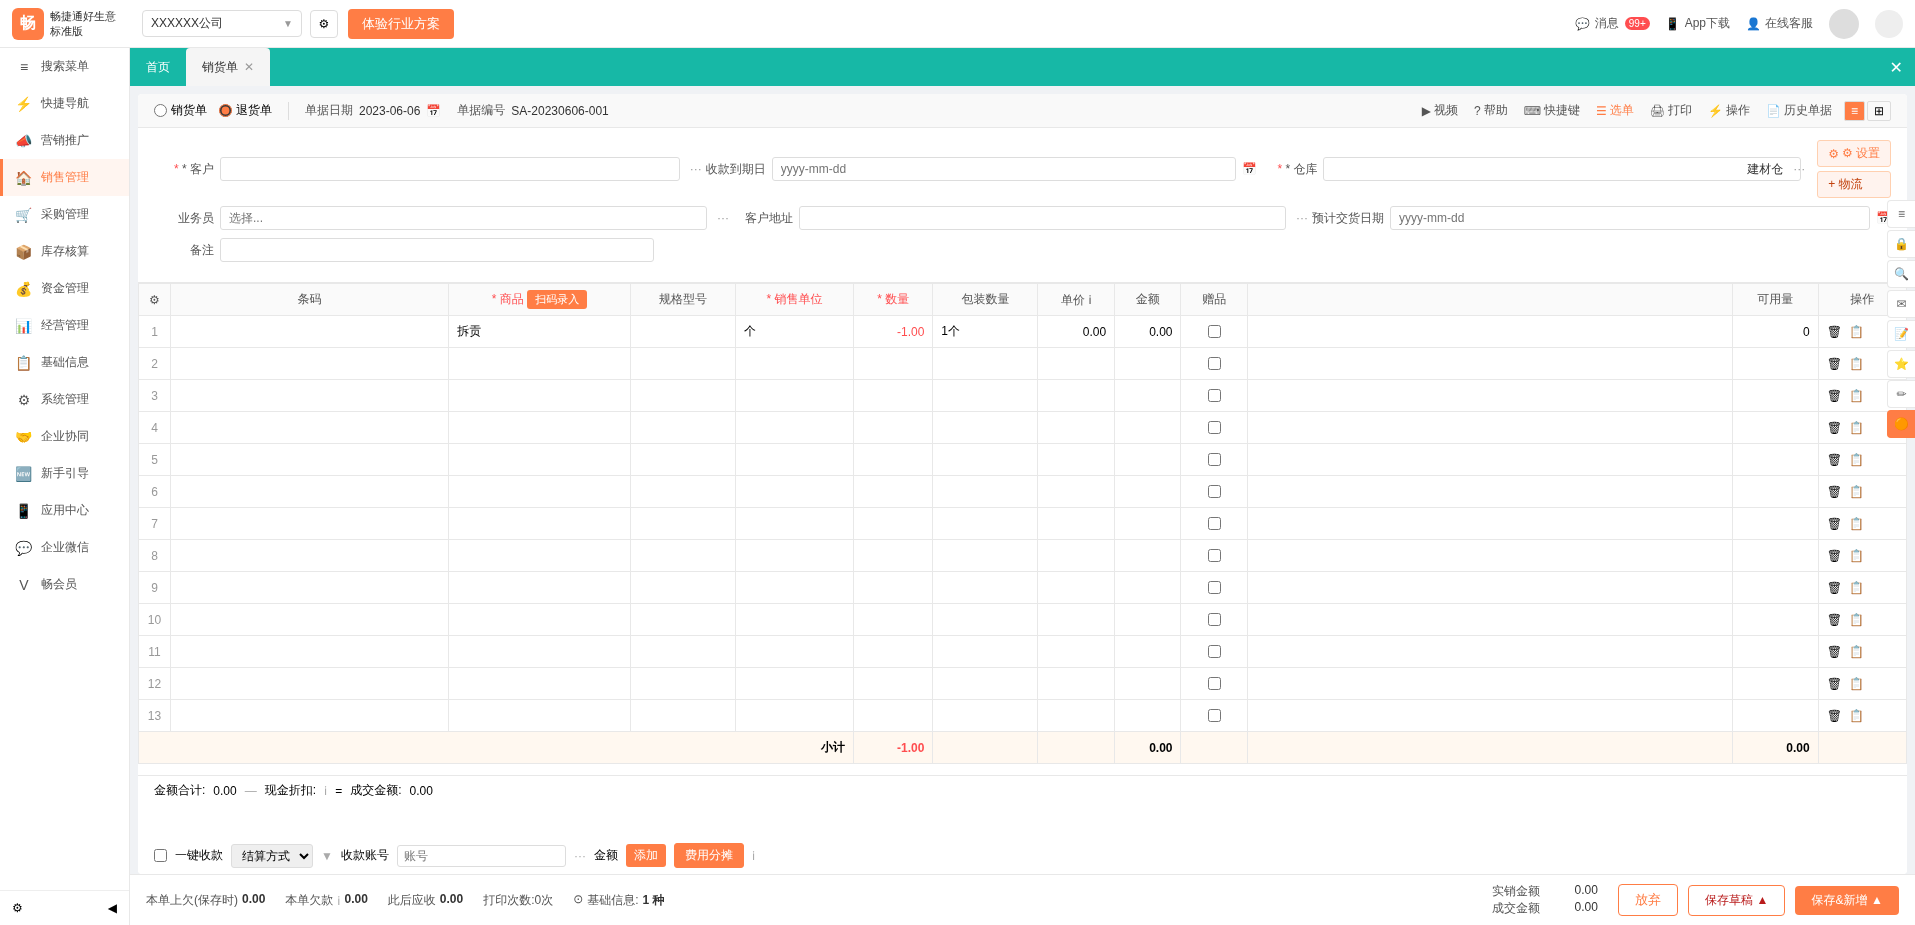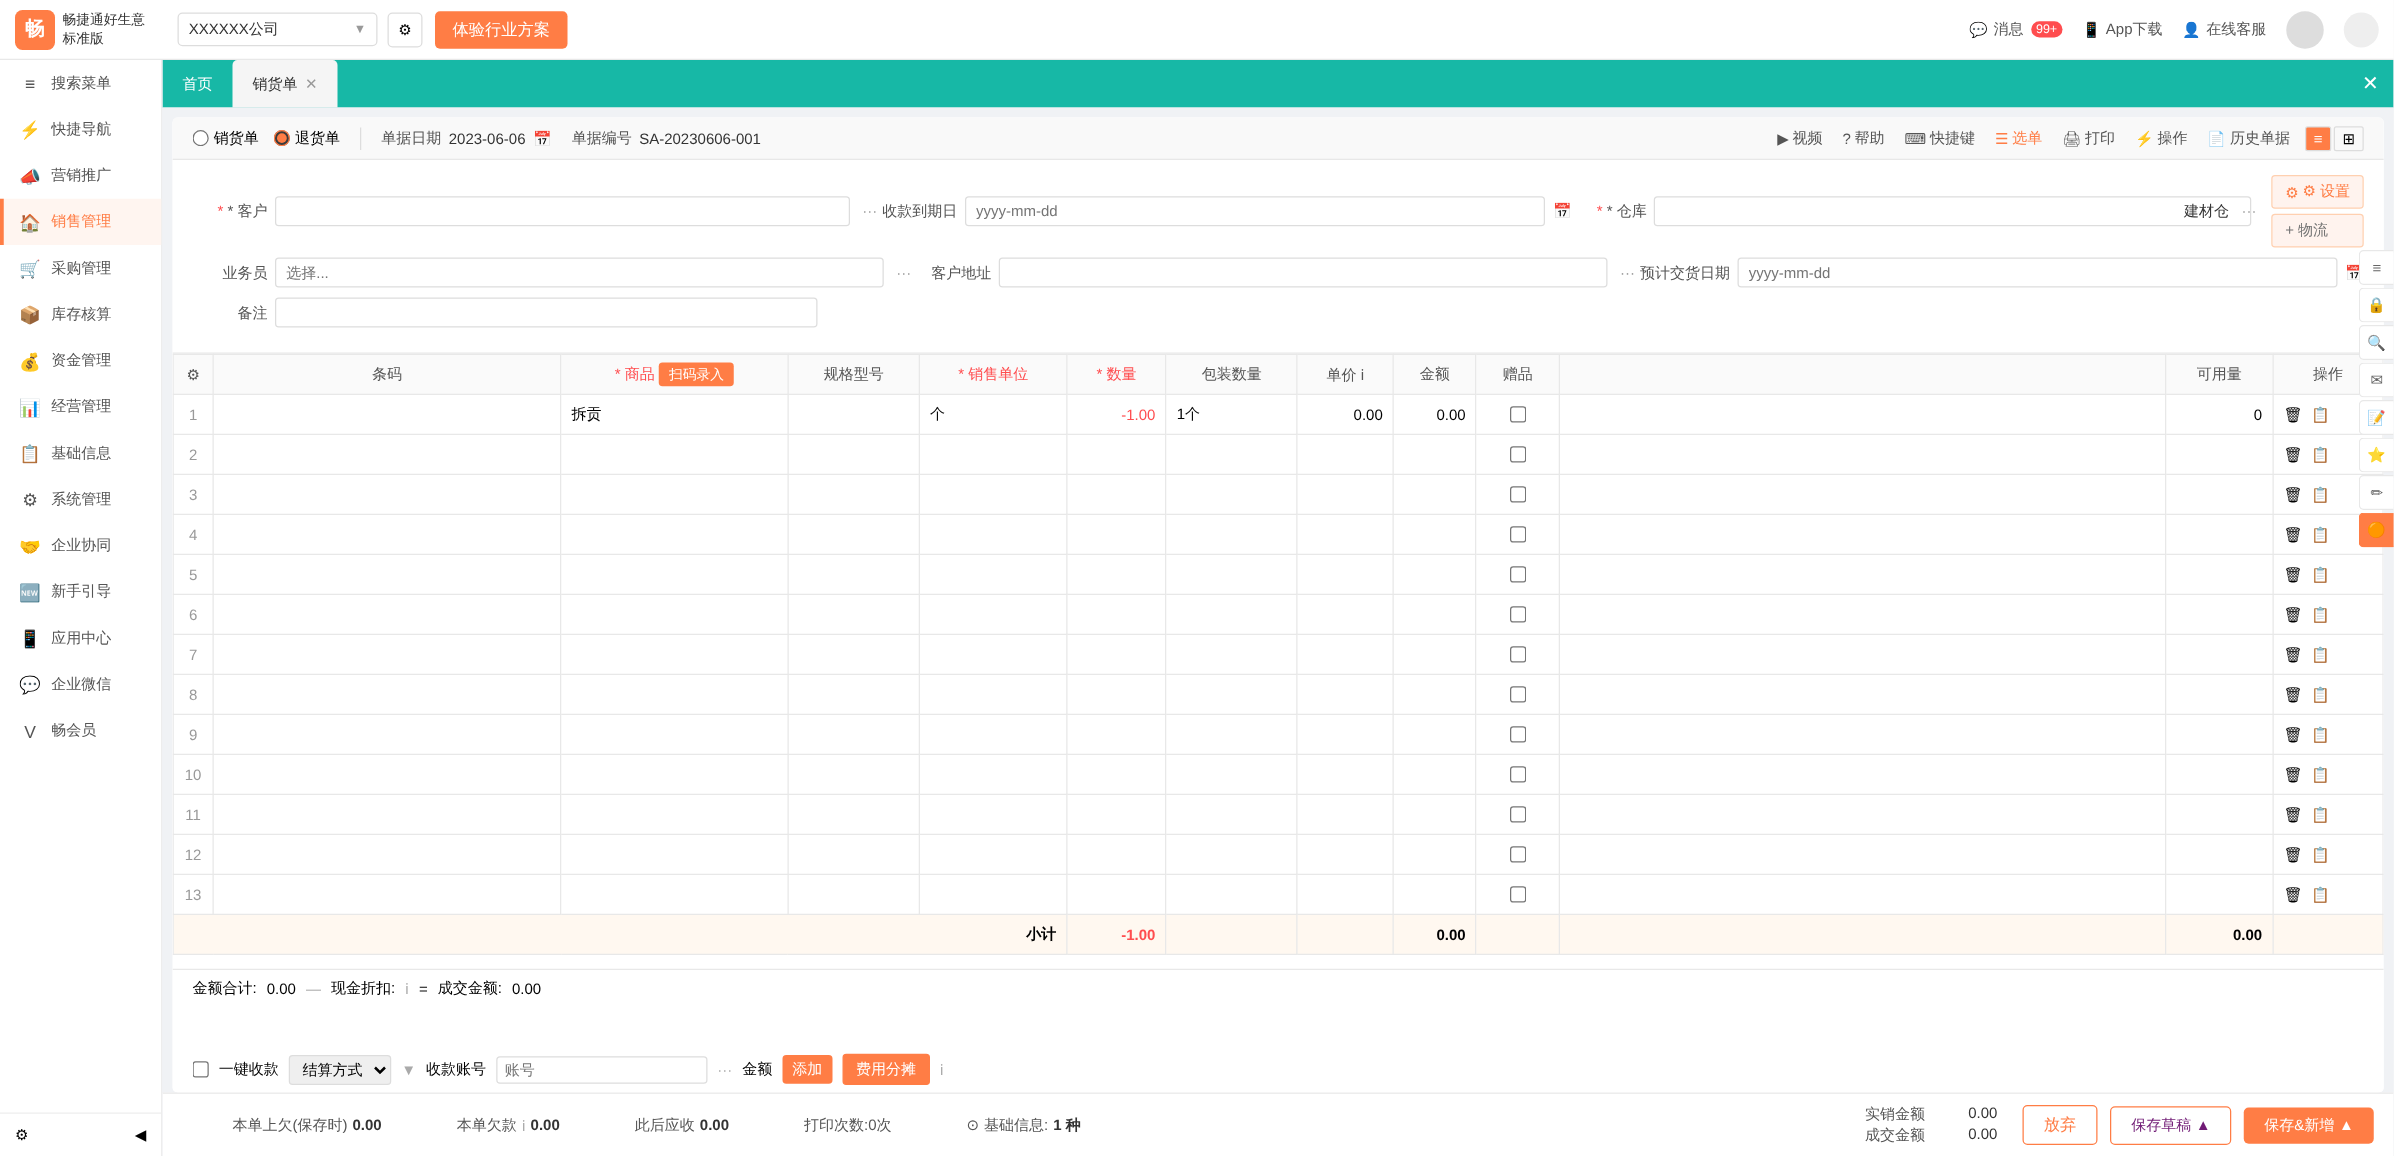--- a/index.html
+++ b/index.html
@@ -232,29 +232,29 @@
     
     .bottom-bar {
       background: #fff;
       border-top: 1px solid #e8e8e8;
       padding: 8px 16px;
       display: flex;
       align-items: center;
       gap: 20px;
       flex-shrink: 0;
     }
-    .bottom-stat { display: flex; align-items: center; gap: 4px; color: #555; margin-left: 40px; }
+    .bottom-stat { display: flex; gap: 4px; color: #555; }
     .bottom-stat-val { color: #333; font-weight: bold; }
     .bottom-right { margin-left: auto; display: flex; align-items: center; gap: 10px; }
     .action-btn {
       border: 1px solid #ff7d45; color: #ff7d45; background: #fff;
       border-radius: 4px; padding: 6px 16px; cursor: pointer; font-size: 13px;
     }
     .save-draft-btn {
-      background: #fff; border: 1px solid #ff7d45; color: #701a75;
+      background: #fff; border: 1px solid #ff7d45; color: #b91c1c;
       border-radius: 4px; padding: 6px 16px; cursor: pointer; font-size: 13px;
     }
     .save-new-btn {
       background: #ff7d45; color: #fff; border: none;
       border-radius: 4px; padding: 6px 16px; cursor: pointer; font-size: 13px;
     }
     .amount-summary {
       display: flex; flex-direction: column; align-items: flex-end;
       margin-right: 10px;
     }
@@ -278,21 +278,21 @@
       color: #666; font-size: 12px;
     }
     .float-btn.orange { background: #ff7d45; color: #fff; border-color: #ff7d45; }
     .checkbox-cell { display: flex; justify-content: center; align-items: center; height: 100%; }
     .fr-btn {
       display: flex; align-items: center; gap: 3px;
       padding: 4px 10px; border-radius: 3px; cursor: pointer;
       font-size: 12px; white-space: nowrap;
     }
     .fr-btn.settings { background: #fff3ee; border: 1px solid #ffd0b0; color: #ff7d45; }
-    .fr-btn.logistics { background: #fff3ee; border: 1px solid #ffd0b0; color: #737373; }
+    .fr-btn.logistics { background: #fff3ee; border: 1px solid #ffd0b0; color: #c2410c; }
   </style>
 </head>
 <body>
 
 <div class="top-header">
   <div class="logo-area">
     <div class="logo-icon">畅</div>
     <div class="logo-text">畅捷通好生意<br>标准版</div>
   </div>
   <div class="company-selector">

